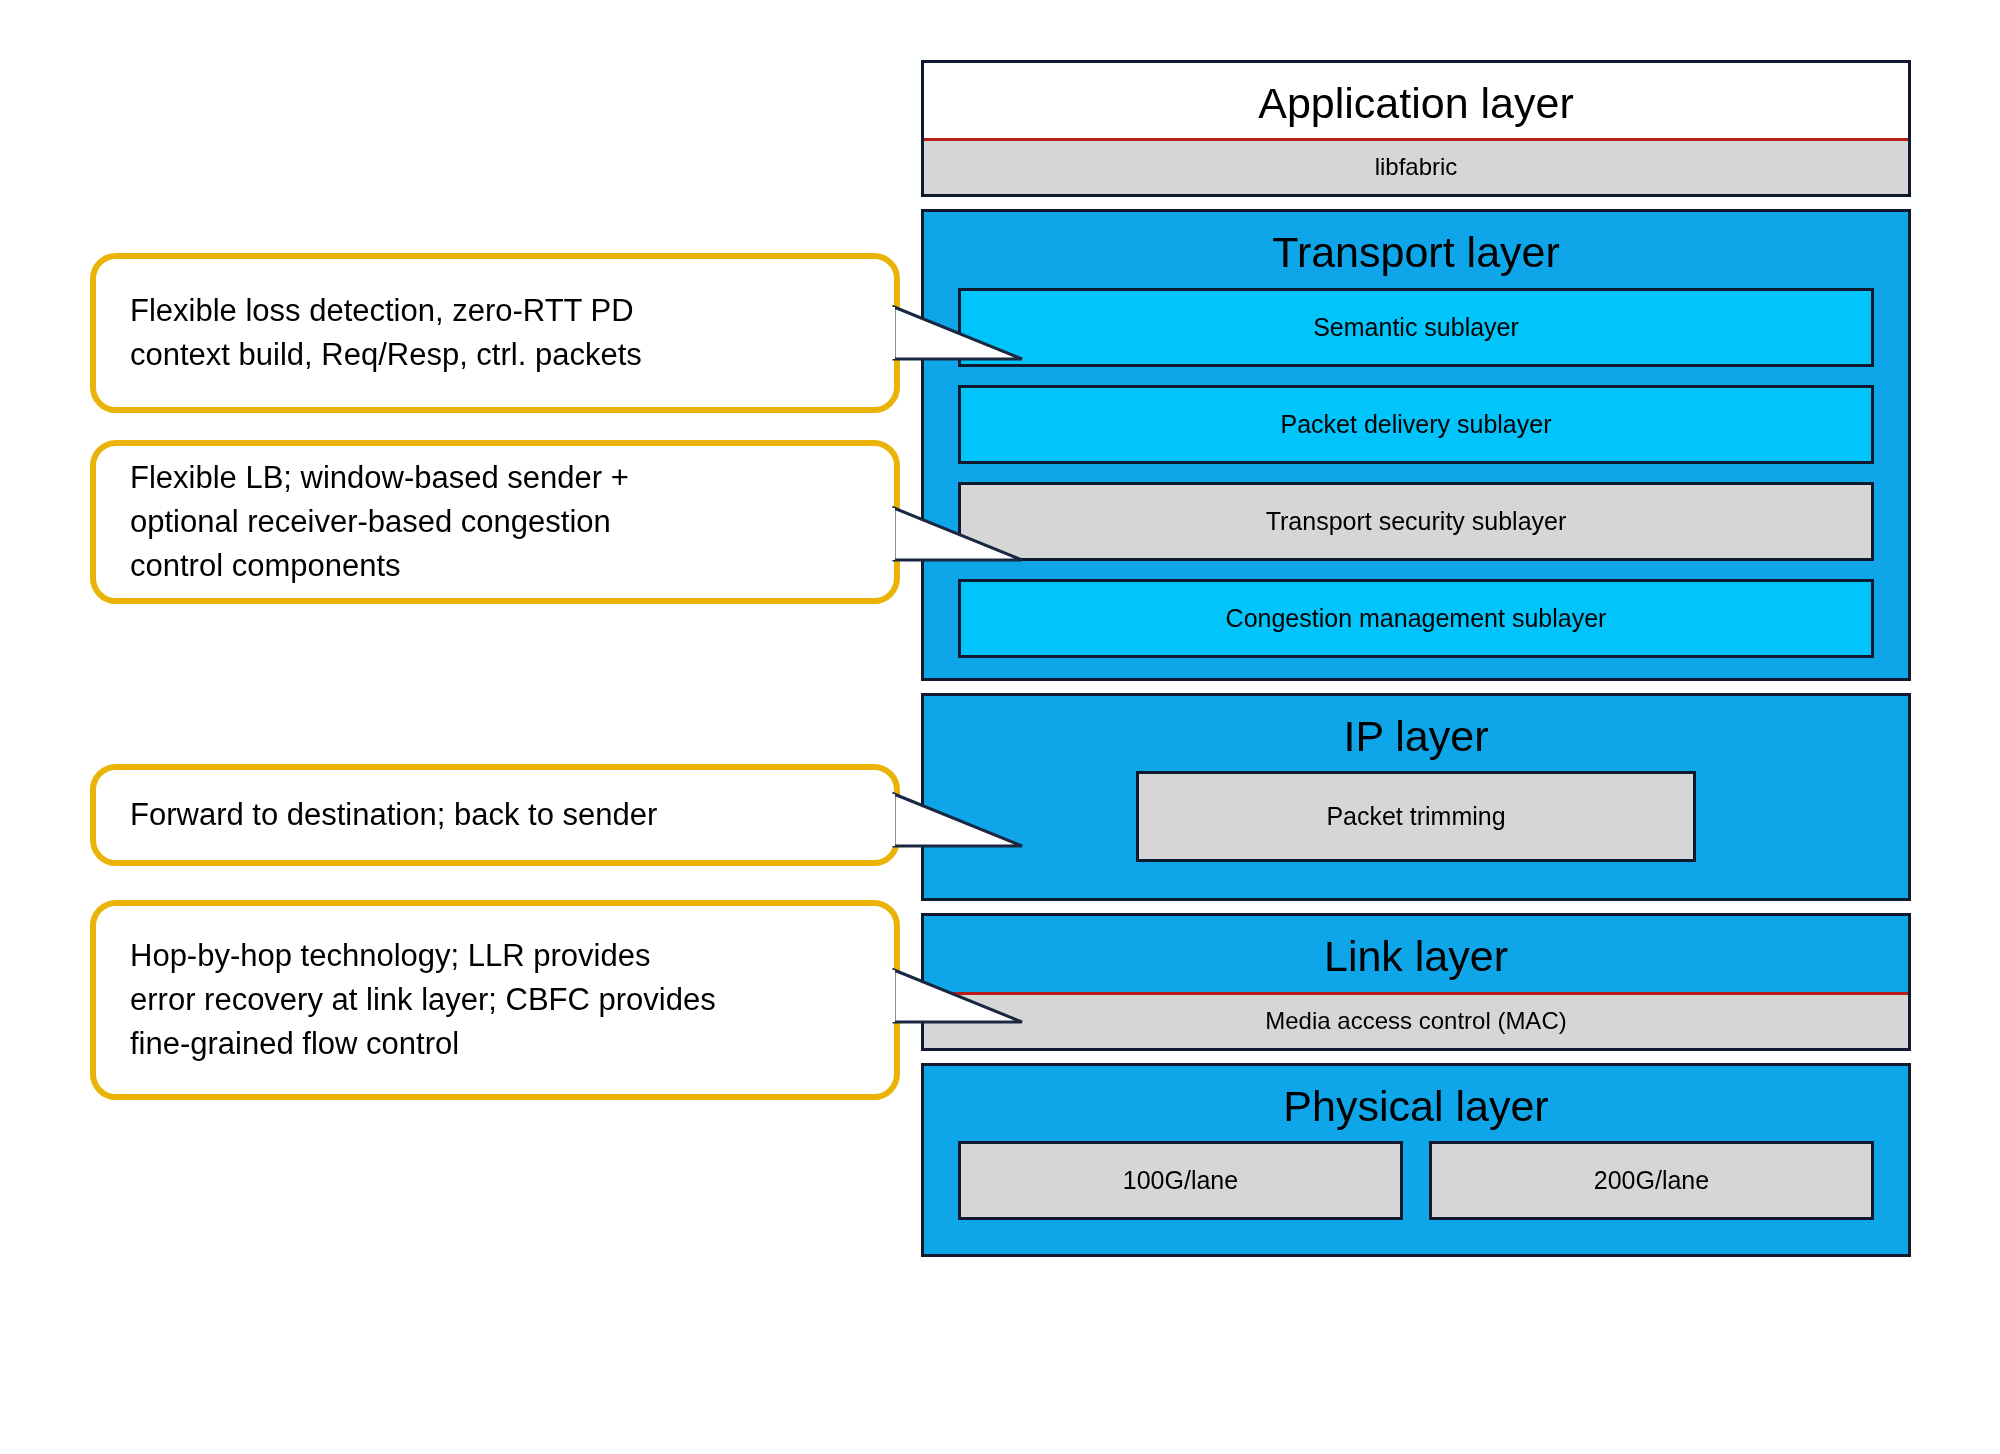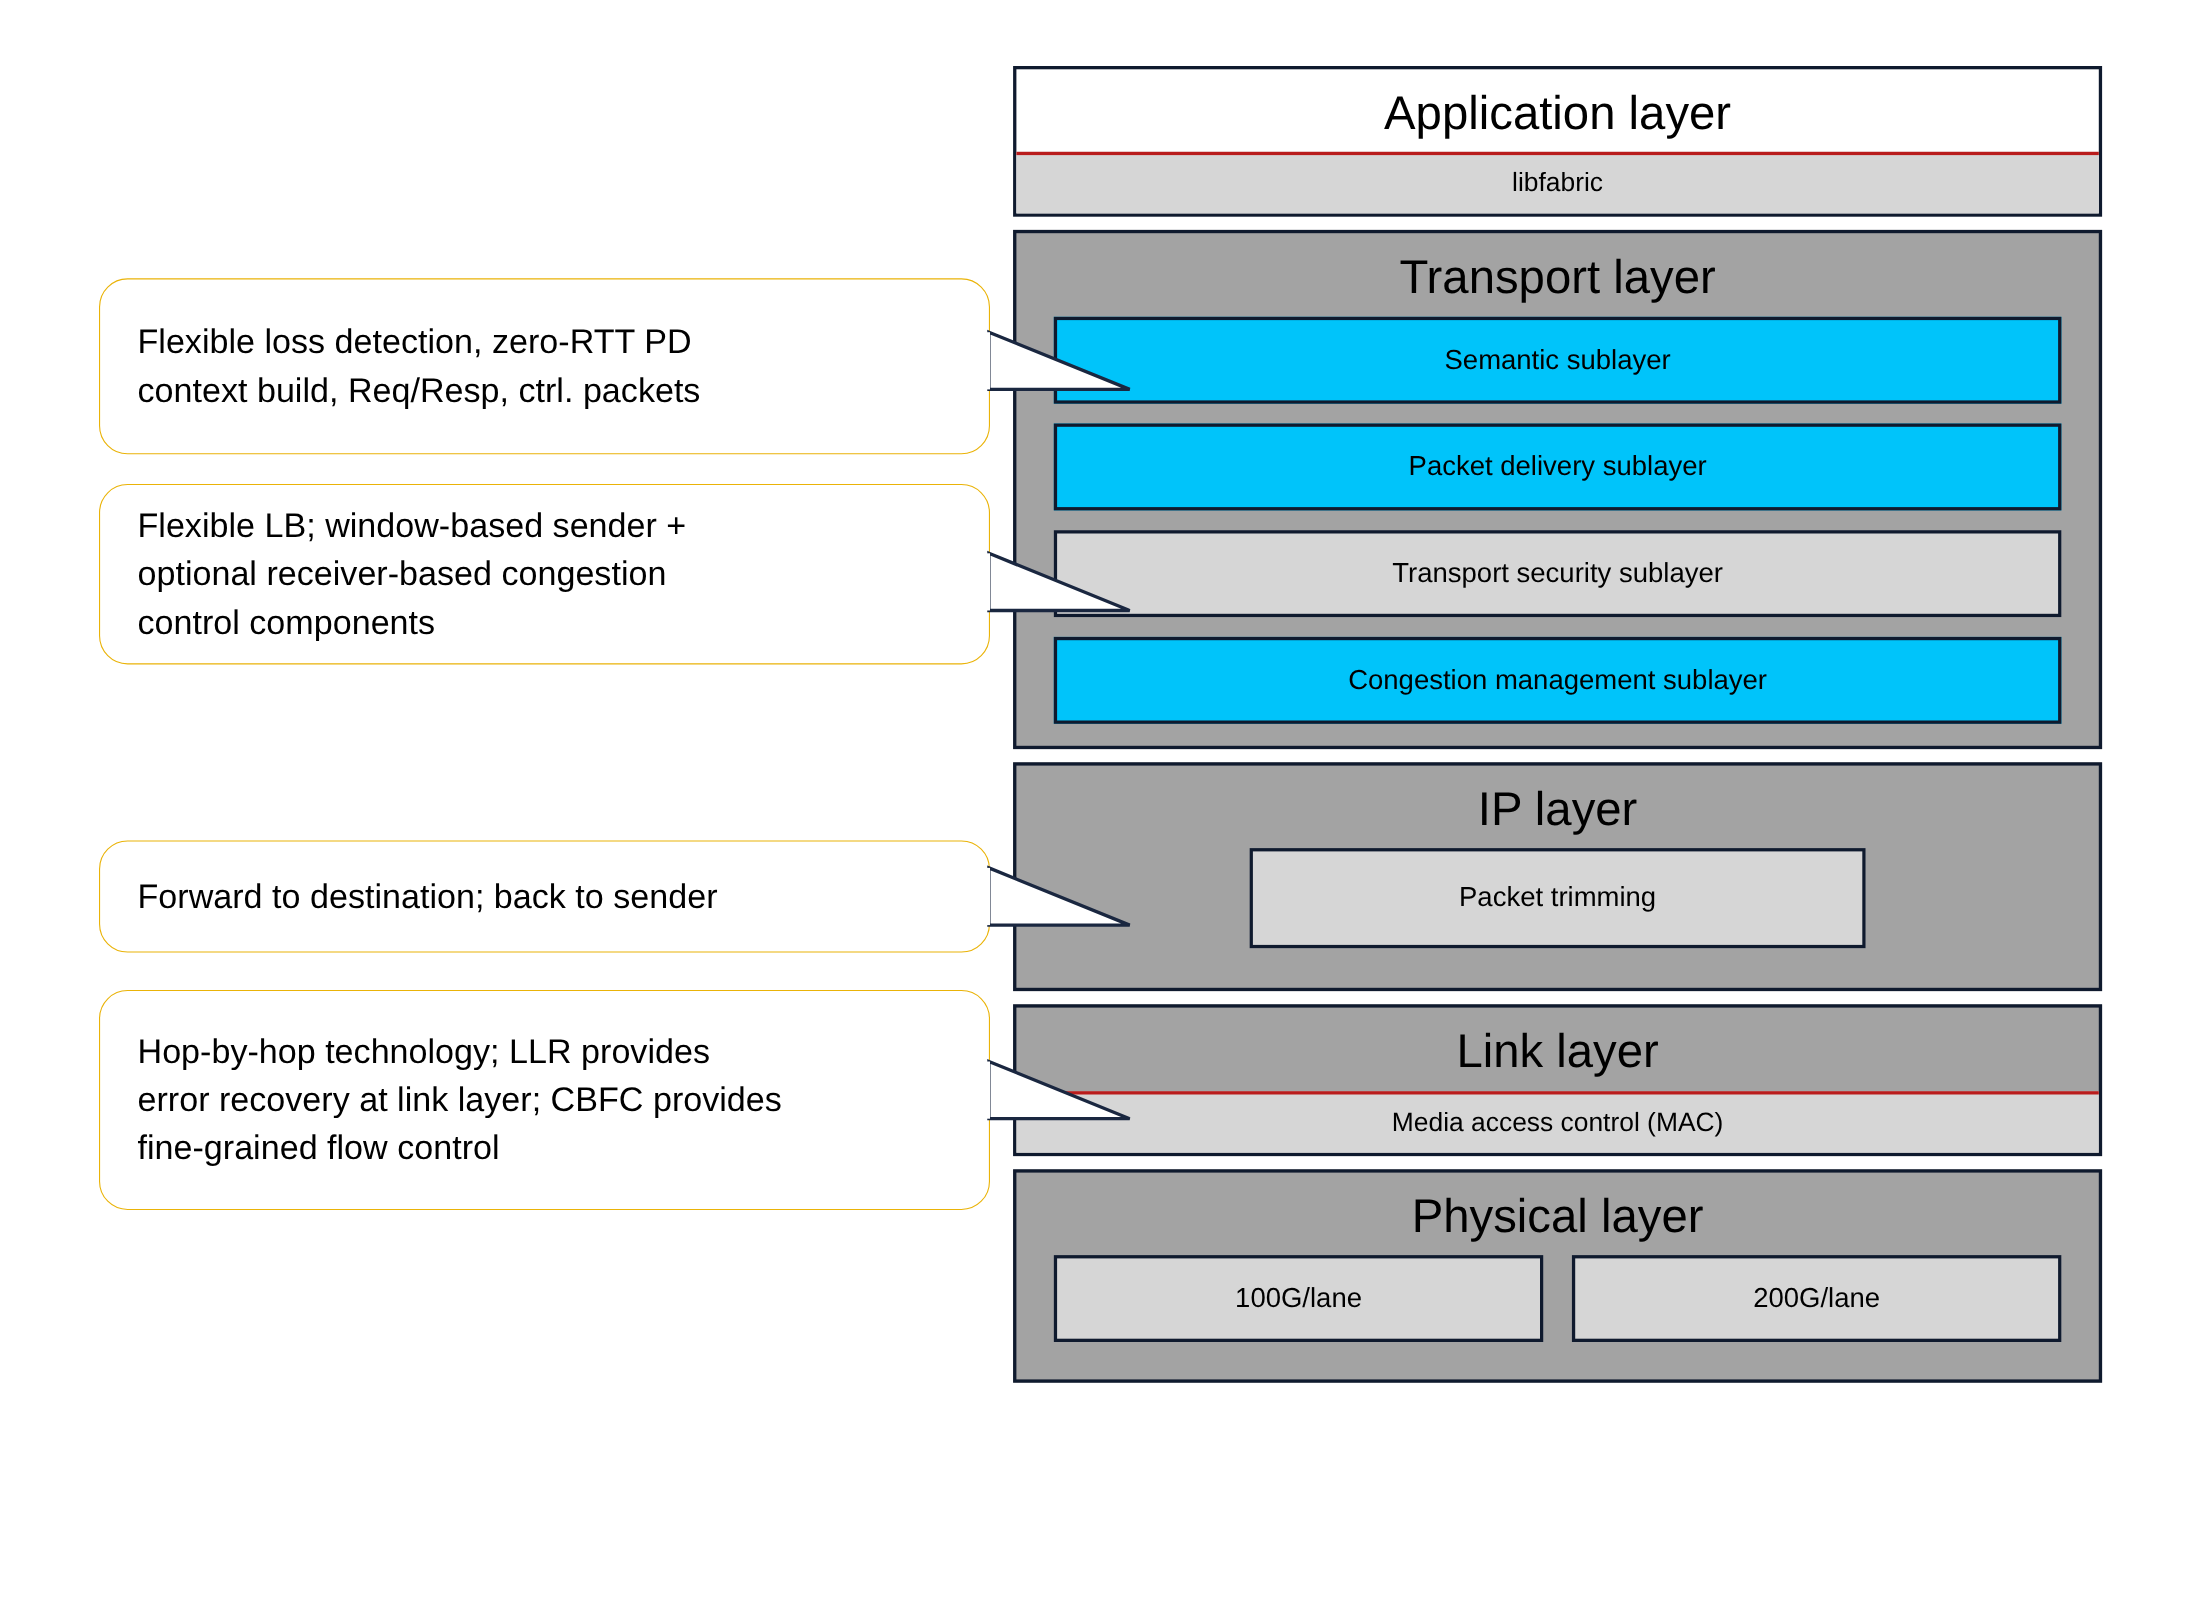--- a/index.html
+++ b/index.html
@@ -19,21 +19,21 @@
   
   #stack {
     position: absolute;
     left: 921px;
     top: 60px;
     width: 990px;
   }
 
   .layer {
     border: 3px solid #0f1a2e;
-    background: #a3a3a3;
+    background: #0ea5e9;
     box-sizing: border-box;
     margin-bottom: 10px;
     position: relative;
   }
   .layer.white { background: #ffffff; }
 
   .layer-title {
     text-align: center;
     font-size: 43px;
     line-height: 1.15;
@@ -70,21 +70,21 @@
     width: 560px;
     margin: 0 auto;
     padding: 28px 0;
   }
 
   
   .callout {
     position: absolute;
     box-sizing: border-box;
     background: #ffffff;
-    border: 1px solid #eab308;
+    border: 6px solid #eab308;
     border-radius: 26px;
     display: flex;
     align-items: center;
     z-index: 5;
   }
   .callout-text {
     padding: 0 34px;
     font-size: 31px;
     line-height: 1.42;
     white-space: pre-line;

